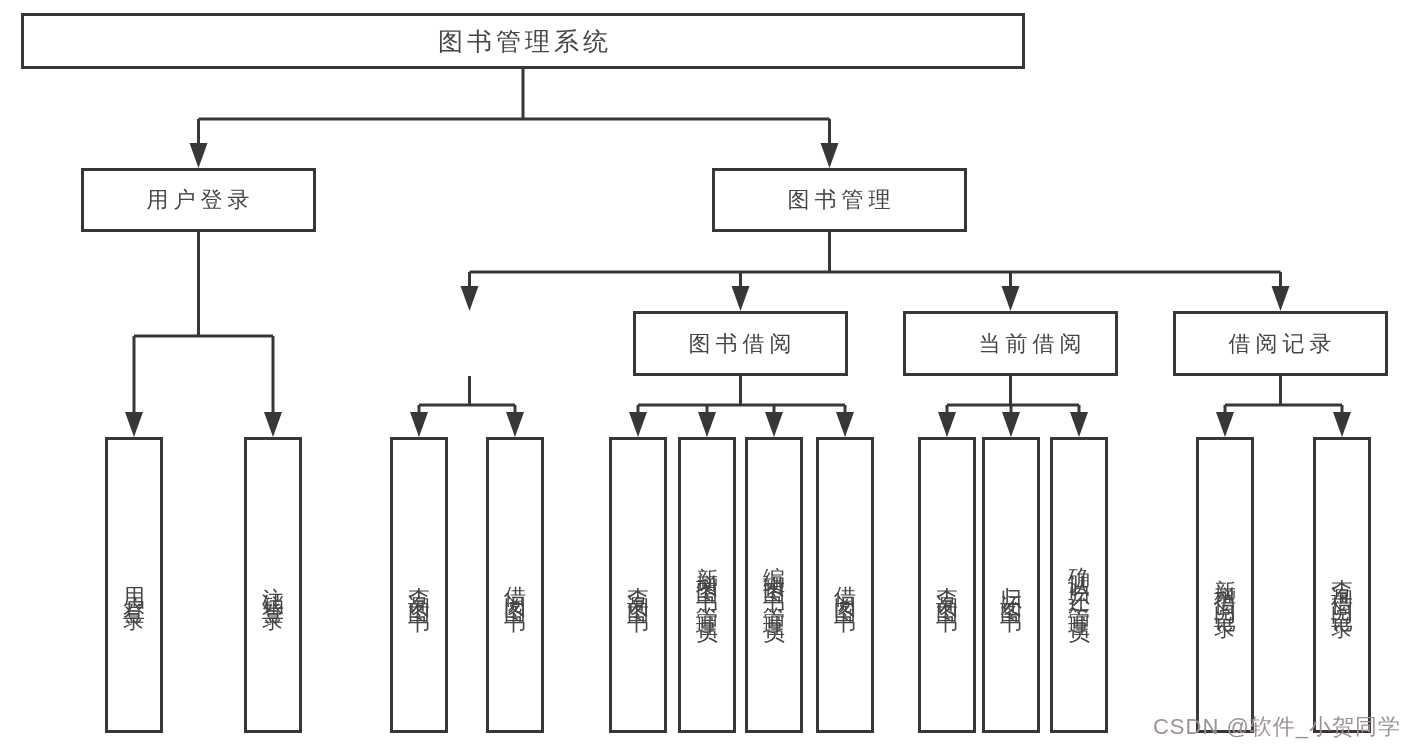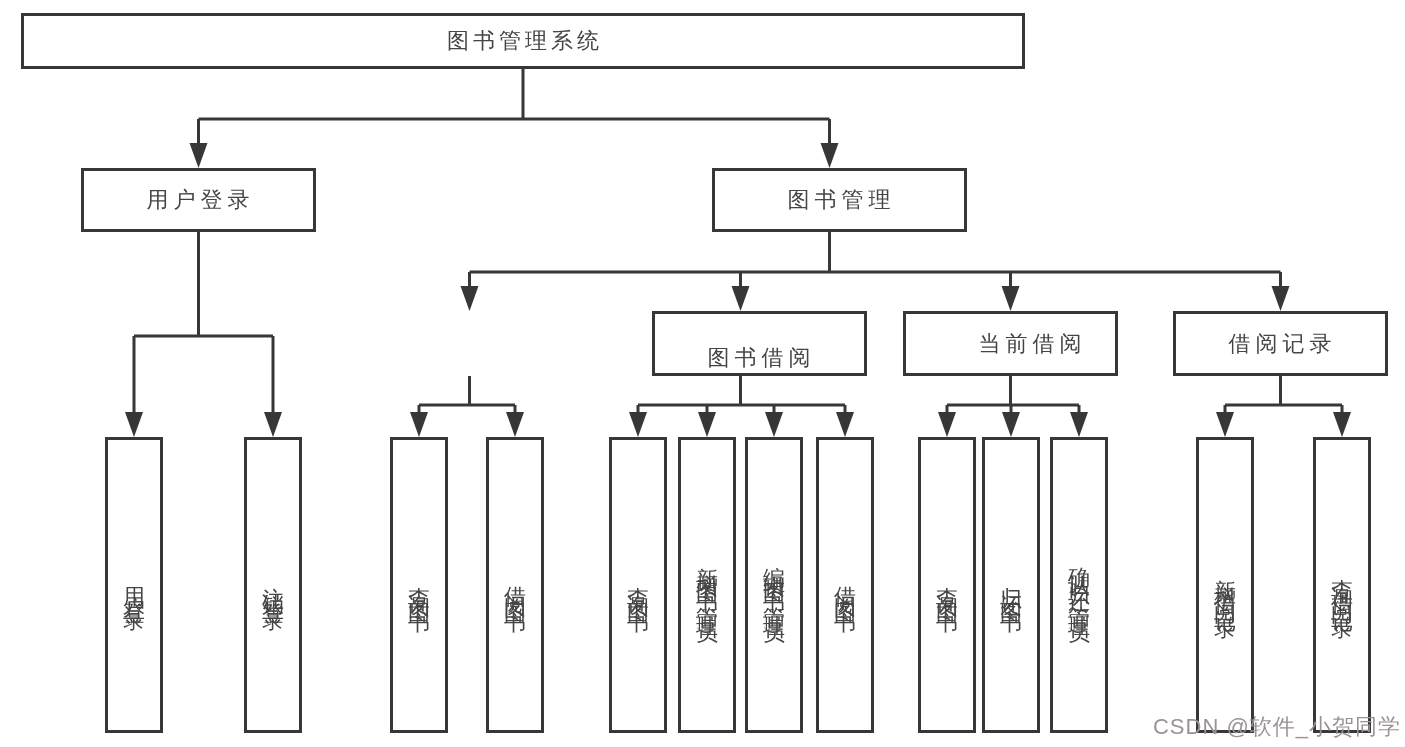--- a/index.html
+++ b/index.html
@@ -23,21 +23,21 @@
   .node{
     position:absolute;
     border:3px solid var(--line);
     background:#fff;
     display:flex;align-items:center;justify-content:center;
     color:var(--text);
     z-index:2;
   }
   .h-node{font-size:22px;letter-spacing:5px;white-space:nowrap;}
   .h-node .lbl{transform:translateX(2px);}
-  .root-node{font-size:22px;letter-spacing:4px;}
+  .root-node{font-size:25px;letter-spacing:4px;}
   .leaf{width:58px;top:437px;height:296px;}
   .leaf .lbl{
     writing-mode:vertical-rl;
     text-orientation:mixed;
     font-size:22px;
     letter-spacing:8px;
     line-height:1;
     white-space:nowrap;
   }
   .watermark{
@@ -96,21 +96,21 @@
     <span class="lbl">图书管理系统</span>
   </div>
 
   <div class="node h-node" style="left:81px;top:168px;width:235px;height:64px;">
     <span class="lbl">用户登录</span>
   </div>
   <div class="node h-node" style="left:712px;top:168px;width:255px;height:64px;">
     <span class="lbl">图书管理</span>
   </div>
 
-  <div class="node h-node" style="left:652px;top:311px;width:215px;height:65px;align-items:flex-end;">
+  <div class="node h-node" style="left:633px;top:311px;width:215px;height:65px;">
     <span class="lbl">图书借阅</span>
   </div>
   <div class="node h-node" style="left:903px;top:311px;width:215px;height:65px;padding-left:40px;">
     <span class="lbl">当前借阅</span>
   </div>
   <div class="node h-node" style="left:1173px;top:311px;width:215px;height:65px;">
     <span class="lbl">借阅记录</span>
   </div>
 
   <div class="node leaf" style="left:105px;">

